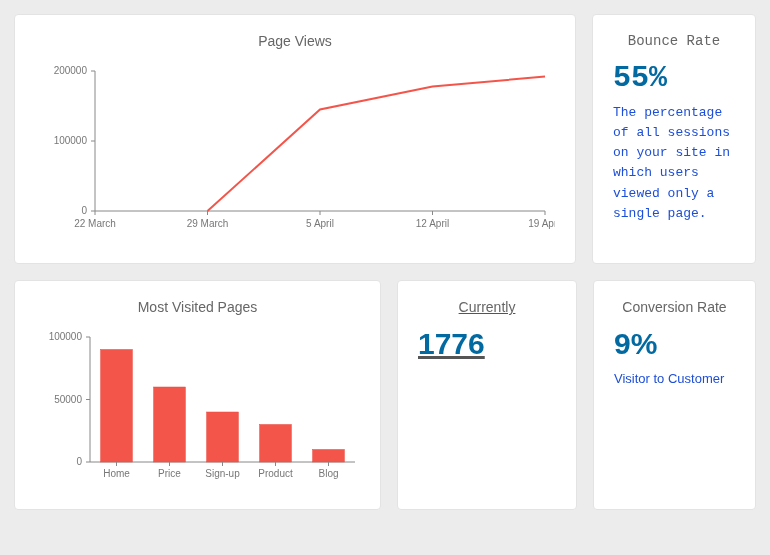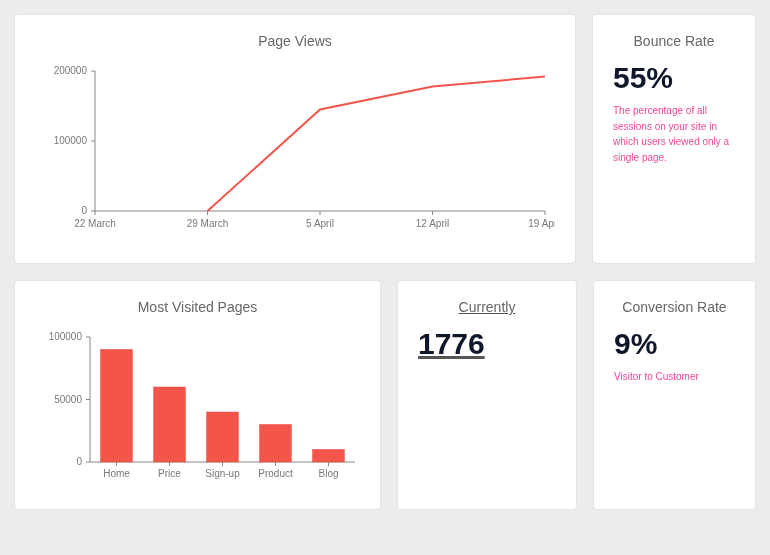--- a/index.html
+++ b/index.html
@@ -21,26 +21,26 @@
   .card-title {
     font-size: 14px;
     color: #666;
     margin: 0 0 12px 0;
     font-weight: 400;
     text-align: center;
   }
   .big-stat {
     font-size: 30px;
     font-weight: 600;
-    color: #0f172a;
+    color: #0369a1;
     margin: 12px 0 8px 0;
   }
   .stat-desc {
-    font-size: 10px;
-    color: #ec4899;
+    font-size: 13px;
+    color: #1d4ed8;
     line-height: 1.55;
   }
   
   .row { display: flex; gap: 16px; }
   .row + .row { margin-top: 16px; }
   
   .axis-tick { font-size: 10px; fill: #777; }
   .axis-path { stroke: #888; stroke-width: 1; fill: none; }
   .line-stroke { stroke: #f4554a; stroke-width: 2; fill: none; }
   .bar-rect { fill: #f4554a; stroke: #e8483d; stroke-width: 0.5; }
@@ -65,21 +65,21 @@
         <text x="172.5" y="166" text-anchor="middle" class="axis-tick">29 March</text>
         <line x1="285" y1="150" x2="285" y2="154" class="axis-path"></line>
         <text x="285" y="166" text-anchor="middle" class="axis-tick">5 April</text>
         <line x1="397.5" y1="150" x2="397.5" y2="154" class="axis-path"></line>
         <text x="397.5" y="166" text-anchor="middle" class="axis-tick">12 April</text>
         <line x1="510" y1="150" x2="510" y2="154" class="axis-path"></line>
         <text x="510" y="166" text-anchor="middle" class="axis-tick">19 April</text>
         <path d="M 172.5 150 L 285 48.5 L 397.5 25.39999999999999 L 510 15.599999999999994" class="line-stroke"></path>
       </svg>
   </div>
-  <div class="card" style="flex:1;">
+  <div class="card" style="flex:1;font-family:Liberation Mono, monospace;">
     <div class="card-title">Bounce Rate</div>
     <div class="big-stat">55%</div>
     <div class="stat-desc">The percentage of all sessions on your site in which users viewed only a single page.</div>
   </div>
 </div>
 
 <div class="row">
   <div class="card" style="flex:0 0 365px;">
     <div class="card-title">Most Visited Pages</div>
     <svg id="bar-chart" width="325" height="160">

